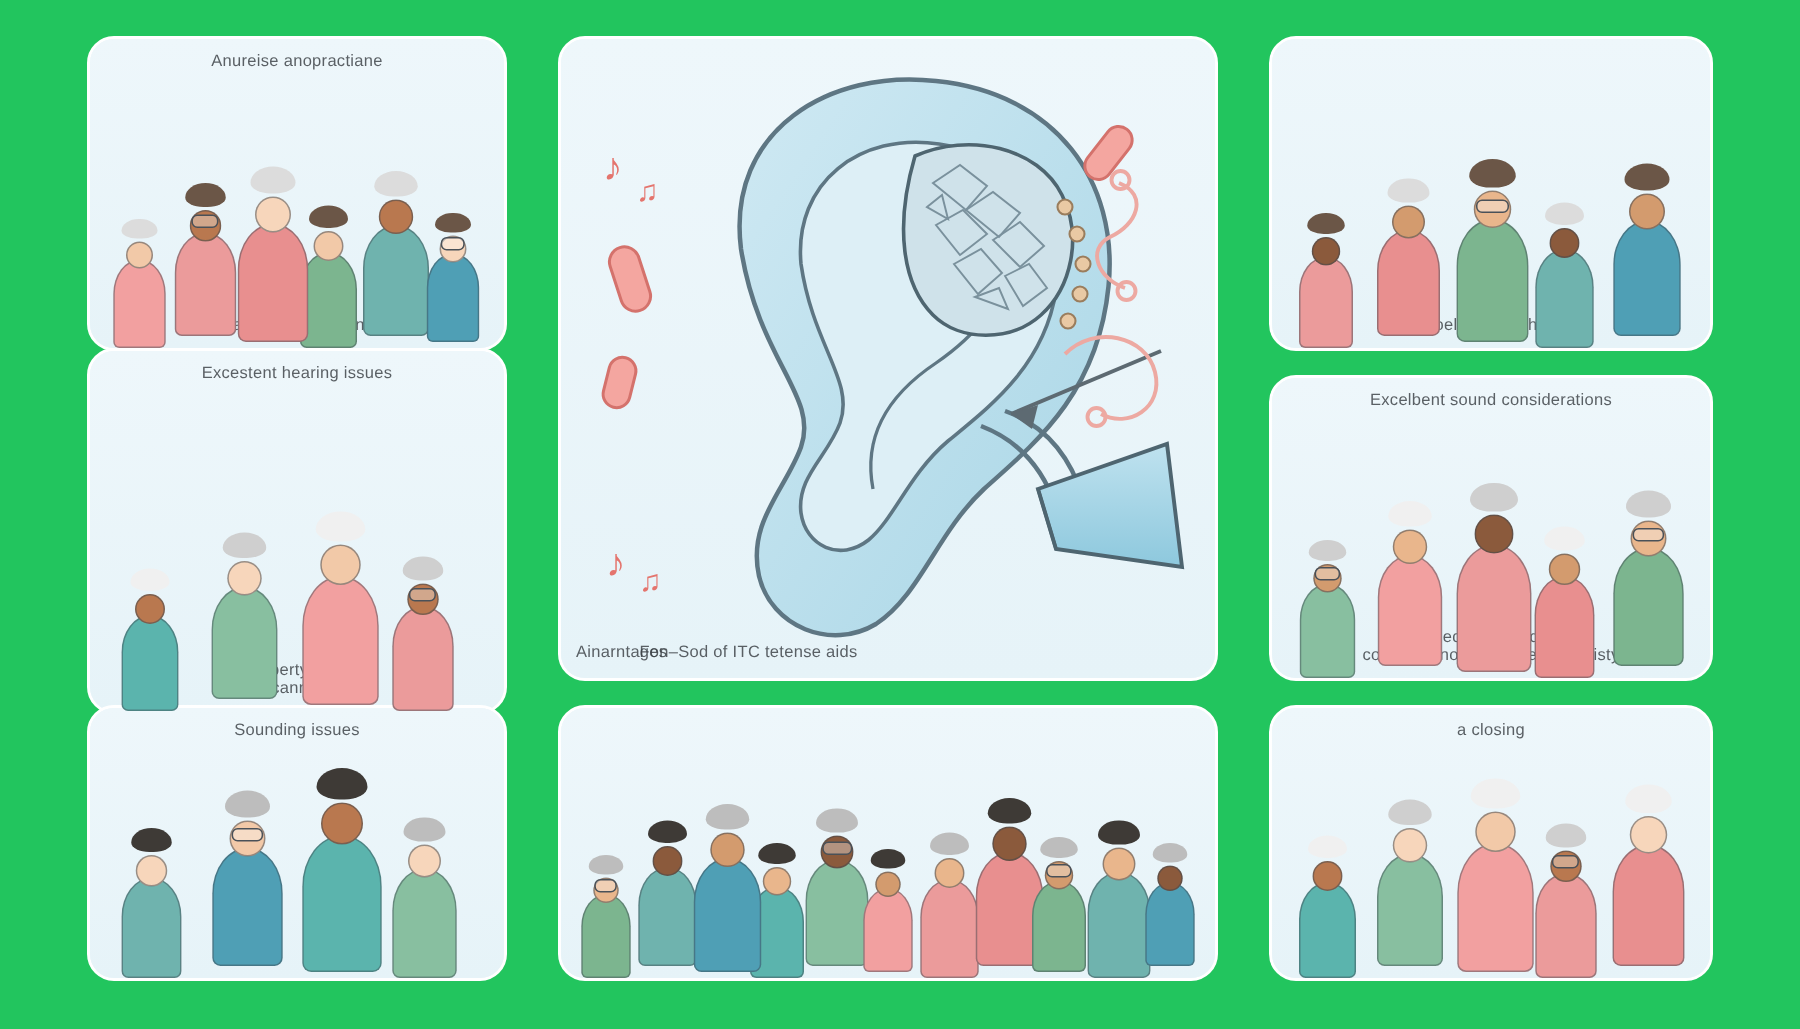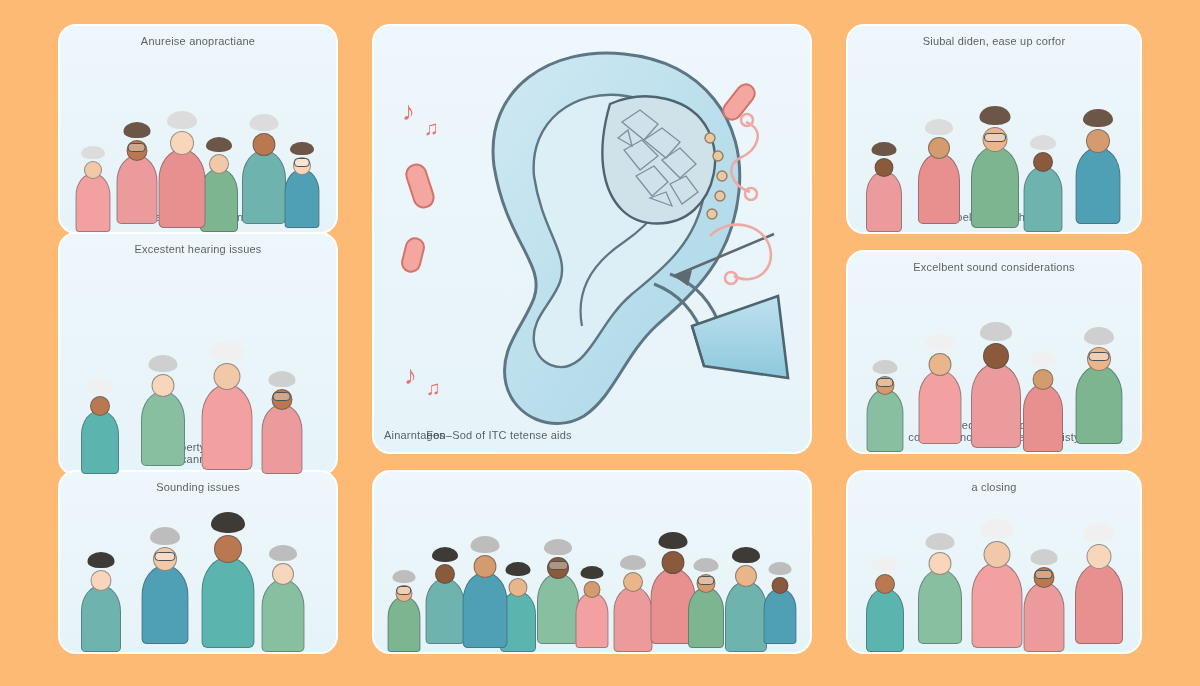--- a/index.html
+++ b/index.html
@@ -7,21 +7,21 @@
     padding: 0;
     background: #ffffff;
   }
   body {
     font-family: "Liberation Sans", sans-serif;
   }
   .canvas {
     position: relative;
     width: 1200px;
     height: 686px;
-    background: #fdba74;
+    background: #22c55e;
     overflow: hidden;
   }
   
   .panel {
     position: absolute;
     background: #eaf6fa;
     border: 2.5px solid #ffffff;
     border-radius: 18px;
     box-sizing: border-box;
     overflow: hidden;
@@ -350,21 +350,20 @@
         <div class="person" style="left: 389px; width: 33px; height: 81px; bottom: 8px; z-index: 11;">
           <div class="body" style="width: 33px; height: 56px; bottom: 0px; background: rgb(79, 159, 181);"></div>
           <div class="head" style="width: 17px; height: 17px; bottom: 50px; background: rgb(139, 90, 60);"></div>
           <div class="hair" style="width: 23px; height: 12.75px; bottom: 69px; background: rgb(189, 189, 189);"></div>
         </div>
       </div>
   </div>
 
   <div class="panel" style="left:846px; top:24px; width:296px; height:210px;">
     <div class="panel-inner"></div>
-    <div class="cap top">Siubal diden, ease up corfor</div>
     <div class="cap bot">Engoeleut_ied qhanlity</div>
     <div class="crowd" id="crowd-tr">
         <div class="person" style="left: 18px; width: 36px; height: 88px; bottom: 0px; z-index: 10;">
           <div class="body" style="width: 36px; height: 61px; bottom: 0px; background: rgb(235, 155, 155);"></div>
           <div class="head" style="width: 19px; height: 19px; bottom: 55px; background: rgb(139, 90, 60);"></div>
           <div class="hair" style="width: 25px; height: 14.25px; bottom: 76px; background: rgb(107, 86, 71);"></div>
         </div>
         <div class="person" style="left: 70px; width: 42px; height: 101px; bottom: 8px; z-index: 11;">
           <div class="body" style="width: 42px; height: 71px; bottom: 0px; background: rgb(232, 143, 143);"></div>
           <div class="head" style="width: 22px; height: 22px; bottom: 65px; background: rgb(211, 155, 110);"></div>

